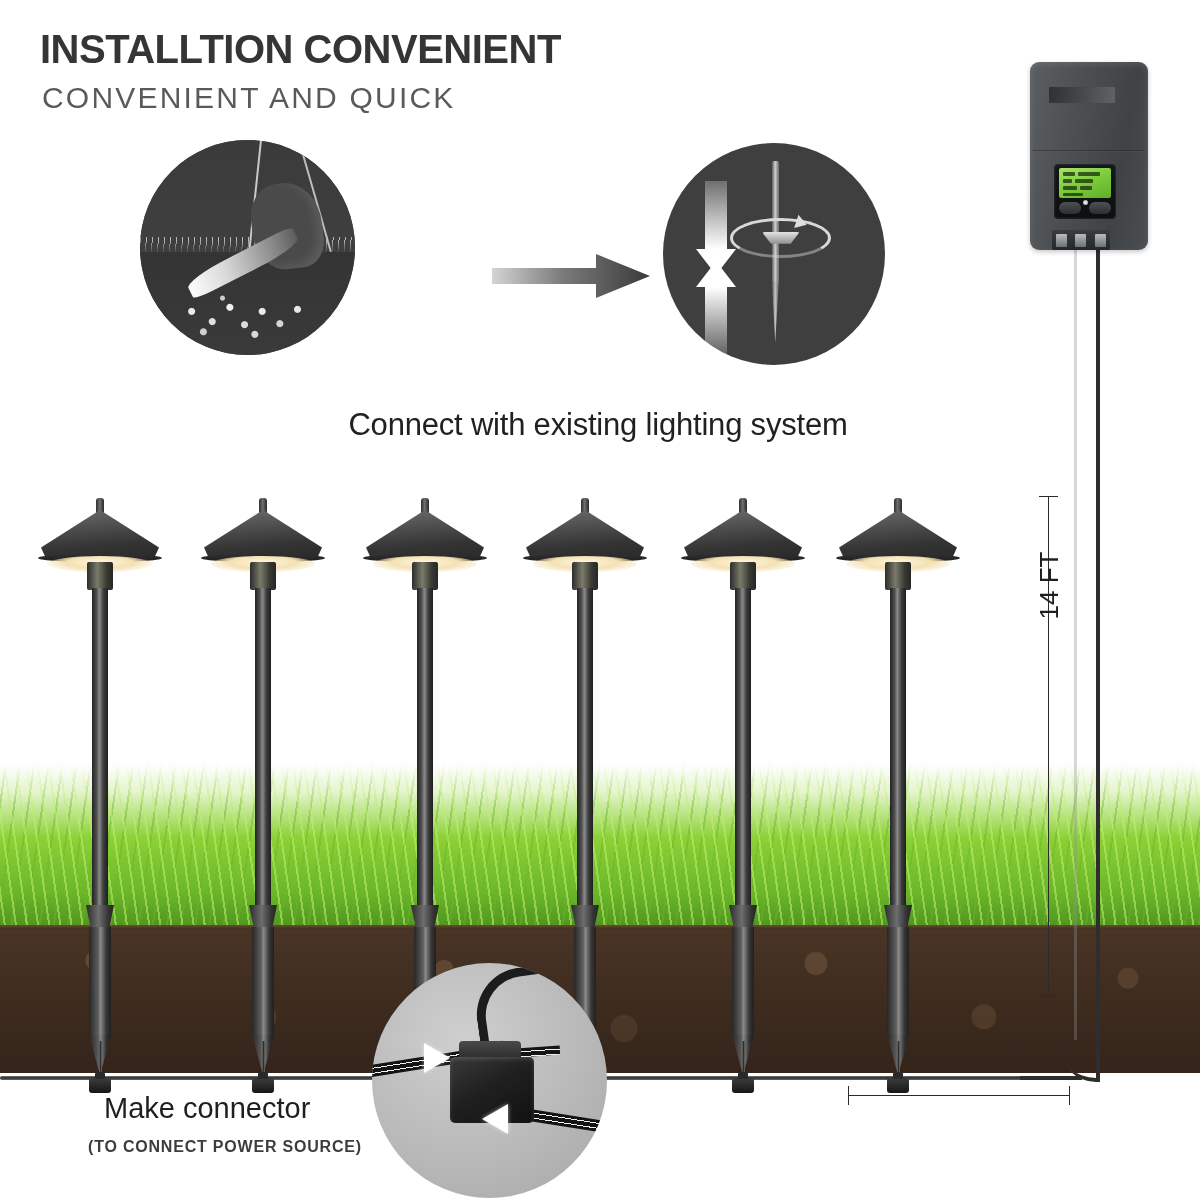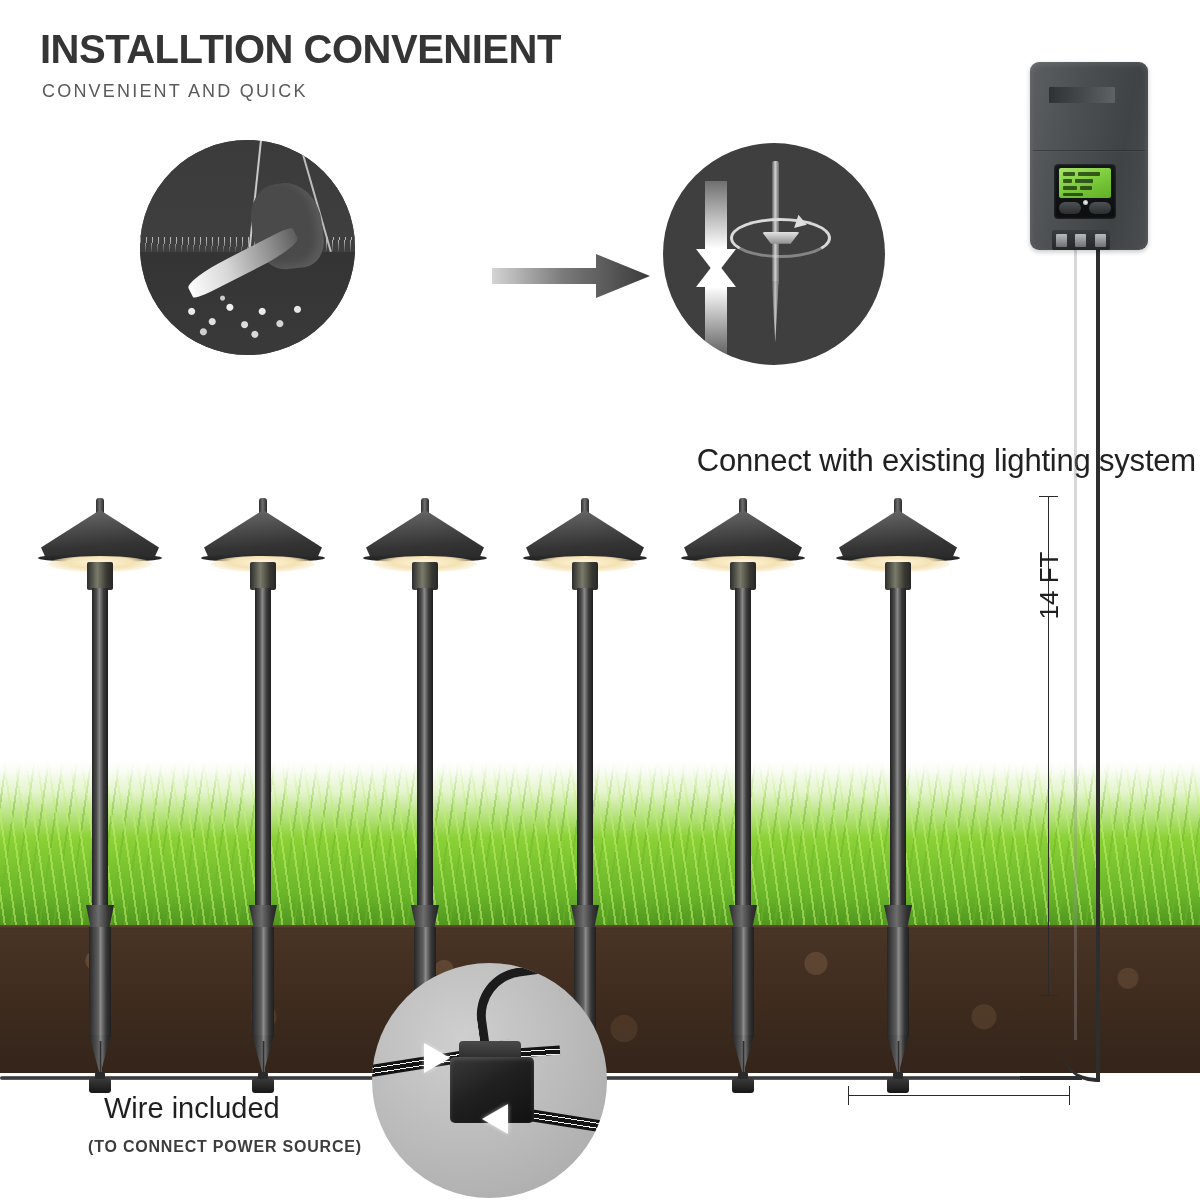--- a/index.html
+++ b/index.html
@@ -24,21 +24,21 @@
     font-size: 40px;
     font-weight: bold;
     letter-spacing: -0.5px;
     color: #353535;
     white-space: nowrap;
   }
   .subtitle {
     position: absolute;
     left: 42px;
     top: 81px;
-    font-size: 18px;
+    font-size: 30px;
     letter-spacing: 2.2px;
     color: #5a5a5a;
     white-space: nowrap;
   }
 
   
   .step-circle {
     position: absolute;
     border-radius: 50%;
     background: #3f3f3f;
@@ -179,25 +179,24 @@
     top: 248px;
     width: 160px;
     height: 56px;
   }
 
   
   .connect-heading {
     position: absolute;
     left: 0; right: 4px;
     top: 407px;
-    text-align: right;
+    text-align: center;
     font-size: 31px;
     color: #212121;
     letter-spacing: -0.2px;
-    margin-top: 36px;
   }
   .connect-note {
     position: absolute;
     left: 0; right: 0;
     top: 453px;
     text-align: center;
     font-size: 17px;
     color: #ee5b5b;
     letter-spacing: .1px;
   }
@@ -715,21 +714,21 @@
     <div class="cc-wire" style="left:-10px; top:40%; width:120px; transform:rotate(-9deg);"></div>
     <div class="cc-wire" style="left:118px; top:64%; width:130px; transform:rotate(9deg);"></div>
     <div class="cc-wire" style="left:116px; top:36%; width:72px; height:9px; transform:rotate(-4deg);"></div>
     <div class="cc-cable-top"></div>
     <div class="cc-block-lid"></div>
     <div class="cc-block"></div>
     <div class="cc-arrow right" style="left:52px; top:34%;"></div>
     <div class="cc-arrow left" style="left:110px; top:60%;"></div>
   </div>
 
-  <div class="connector-label">Wire included</div>
+  <div class="connector-label">Make connector</div>
   <div class="connector-sub">(TO CONNECT POWER SOURCE)</div>
 
   <div class="dim-h"></div>
 
   <div class="dim-v"></div>
   <div class="dim-v-label">14 FT</div>
 
 </div>
 
 </body></html>

